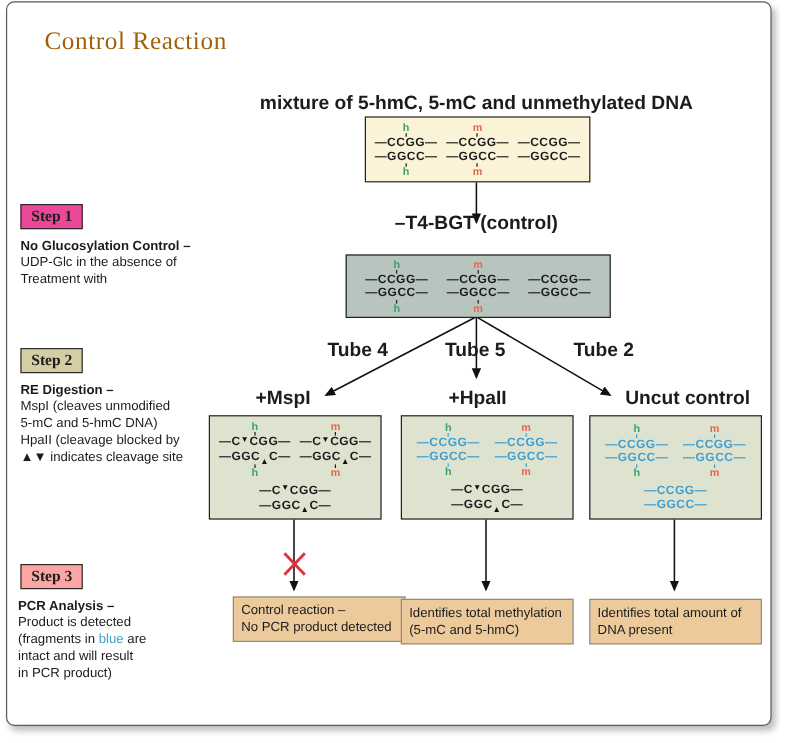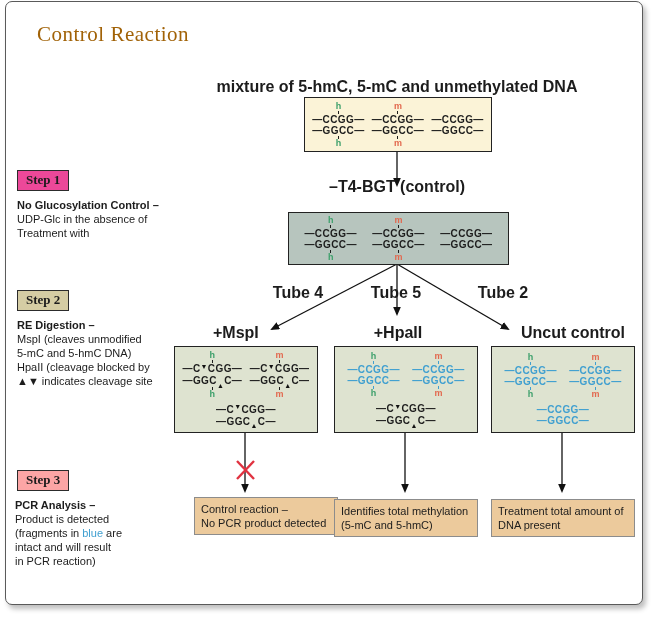--- a/index.html
+++ b/index.html
@@ -266,29 +266,29 @@
         </div>
       </div>
     </div>
 
   <div class="abs steplabel s3" style="left:11px;top:468px;">Step 3</div>
   <div class="abs" style="left:9px;top:496px;">
     <div class="tline thead">PCR Analysis –</div>
     <div class="tline">Product is detected</div>
     <div class="tline"><span>(fragments in </span><span class="blue-word">blue</span><span> are</span></div>
     <div class="tline">intact and will result</div>
-    <div class="tline">in PCR reaction)</div>
+    <div class="tline">in PCR product)</div>
   </div>
 
   <div class="abs resultbox" style="left:168px;top:495px;width:130px;margin-left:20px;">
     <div class="tline">Control reaction –</div>
     <div class="tline">No PCR product detected</div>
   </div>
   <div class="abs resultbox" style="left:328px;top:497px;width:130px;">
     <div class="tline">Identifies total methylation</div>
     <div class="tline">(5-mC and 5-hmC)</div>
   </div>
   <div class="abs resultbox" style="left:485px;top:497px;width:130px;">
-    <div class="tline">Treatment total amount of</div>
+    <div class="tline">Identifies total amount of</div>
     <div class="tline">DNA present</div>
   </div>
 
 </div>
 
 </body></html>

